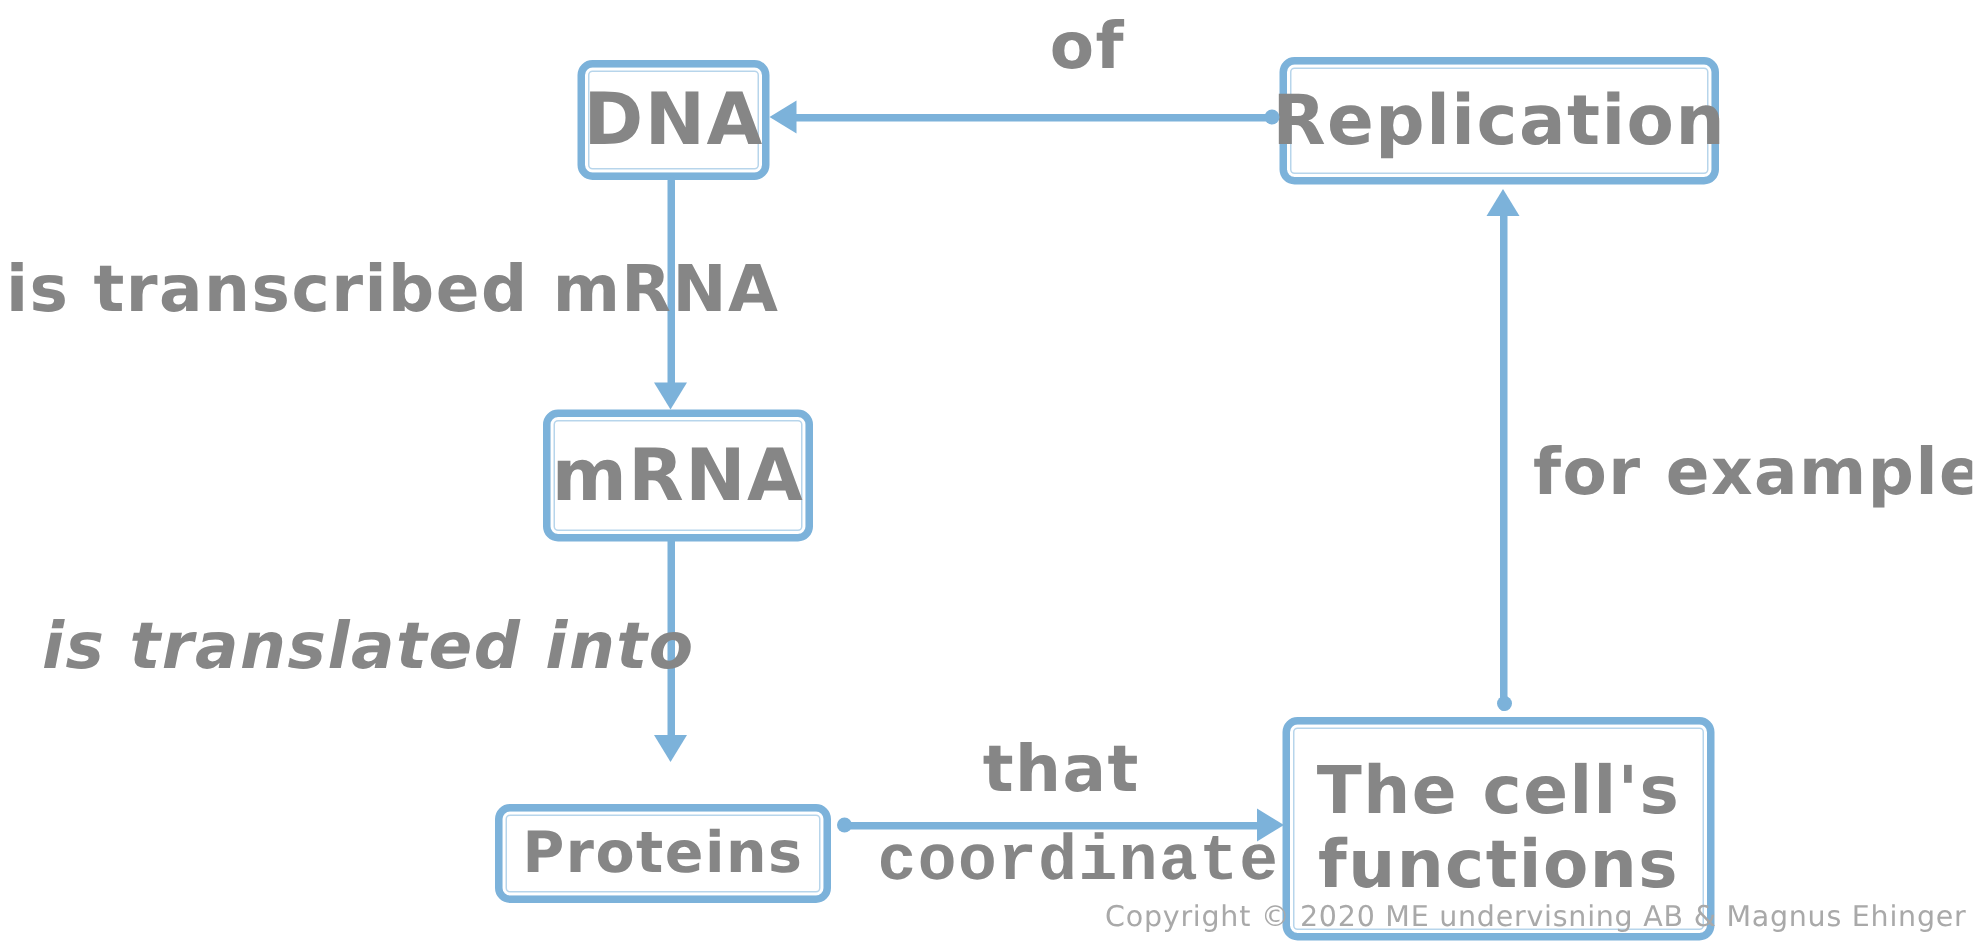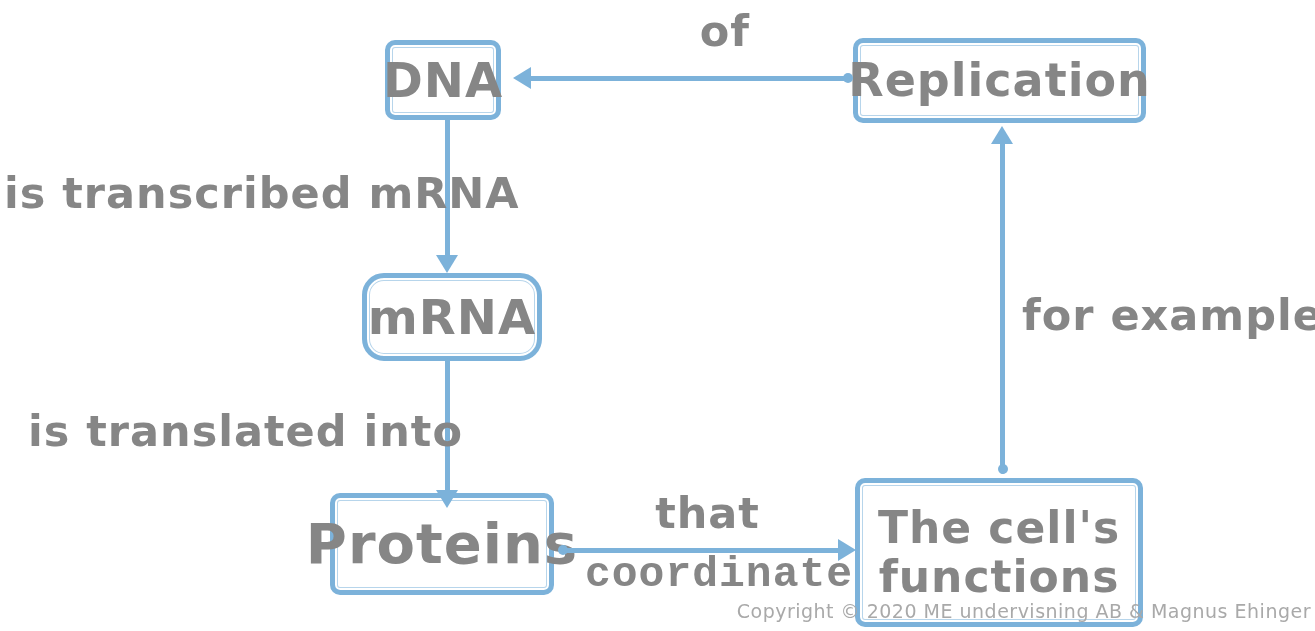--- a/index.html
+++ b/index.html
@@ -27,24 +27,24 @@
     color: var(--gray);
     font-weight: 700;
     display: flex;
     flex-direction: column;
     align-items: center;
     justify-content: center;
     text-align: center;
     letter-spacing: 1px;
     line-height: 1.1;
   }
-  #box-dna         { left: 385px; top: 40px;  width: 116px; height: 80px;  font-size: 48px; }
+  #box-dna         { left: 385px; top: 40px;  width: 128px; height: 80px;  font-size: 48px; }
   #box-replication { left: 853px; top: 38px;  width: 293px; height: 85px;  font-size: 46px; }
-  #box-mrna        { left: 362px; top: 273px; width: 180px; height: 88px;  font-size: 48px; border-radius: 22px; }
-  #box-proteins    { left: 330px; top: 493px; width: 224px; height: 102px;  font-size: 56px; }
+  #box-mrna        { left: 362px; top: 273px; width: 180px; height: 88px;  font-size: 48px; }
+  #box-proteins    { left: 330px; top: 536px; width: 224px; height: 66px;  font-size: 38px; }
   #box-functions   { left: 855px; top: 478px; width: 288px; height: 149px; font-size: 44px; }
 
   
   .line {
     position: absolute;
     background: var(--blue);
     border-radius: 3px;
   }
   .dot {
     position: absolute;
@@ -81,21 +81,21 @@
   .edge-label {
     position: absolute;
     color: var(--gray);
     font-weight: 700;
     font-size: 43px;
     letter-spacing: 1px;
     white-space: nowrap;
   }
   #lbl-of          { left: 640px;  top: 6px;   width: 110px; text-align: right; }
   #lbl-transcribed { left: 4px;    top: 168px; }
-  #lbl-translated  { left: 28px;   top: 406px; }
+  #lbl-translated  { left: 28px;   top: 406px; font-style: italic; }
   #lbl-that        { left: 600px;  top: 488px; width: 215px; text-align: center; }
   #lbl-coordinate  { left: 585px;  top: 550px; width: 255px; text-align: center; font-family: Liberation Mono, monospace; }
   #lbl-for-example { left: 1022px; top: 290px; }
 
   
   .copyright {
     position: absolute;
     right: 4px;
     top: 600px;
     color: var(--copy);

